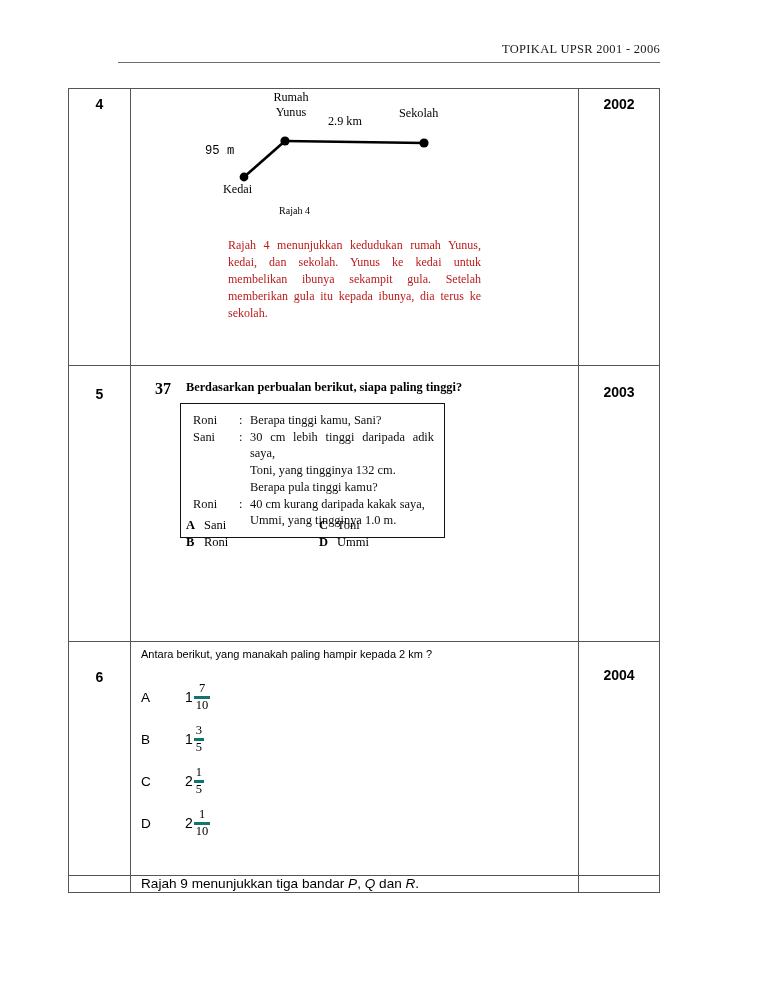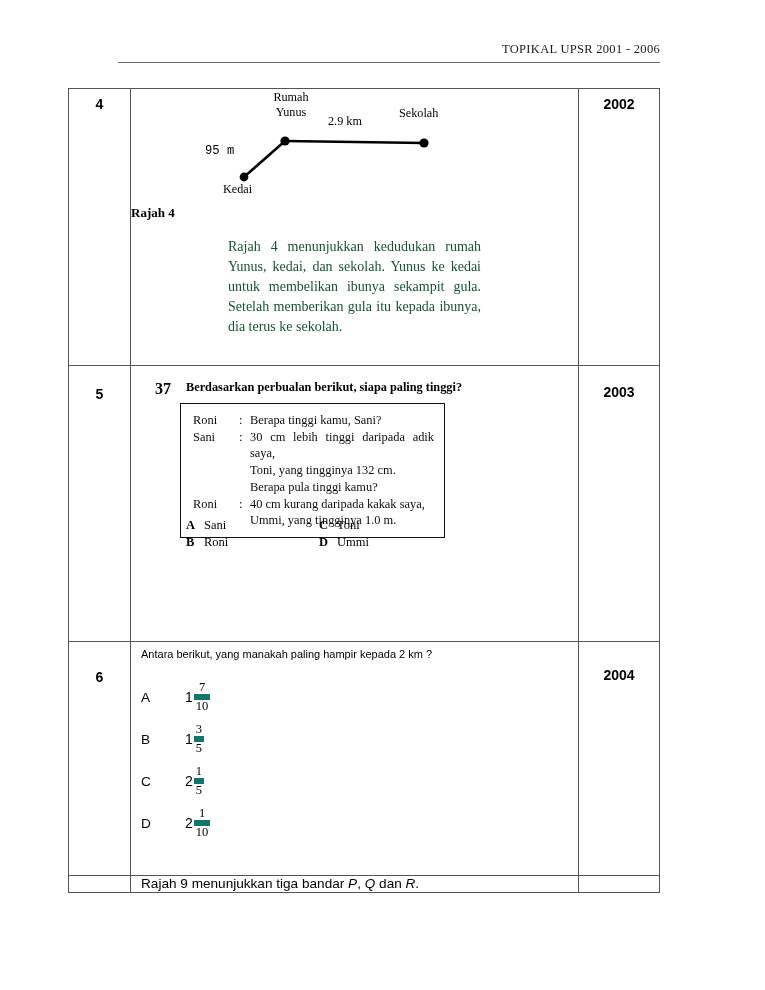--- a/index.html
+++ b/index.html
@@ -122,31 +122,32 @@
     position: relative;
     width: 100%;
     height: 130px;
   }
   #q4-svg { position: absolute; left: 0; top: 0; }
   .fig-caption {
     position: absolute;
     left: 0;
     right: 0;
     top: 116px;
-    font-family: "Liberation Serif", serif;
-    font-weight: bold;
-    font-size: 13px;
+    text-align: center;
+    font-family: "Liberation Serif", serif;
+    font-weight: normal;
+    font-size: 10px;
     padding-right: 120px;
   }
   .q4-text {
     font-family: "Liberation Serif", serif;
-    font-size: 14px;
+    font-size: 12px;
     line-height: 1.42;
     text-align: justify;
-    color: #14532d;
+    color: #b91c1c;
   }
   #q4-para1 {
     position: absolute;
     left: 97px;
     top: 148px;
     width: 253px;
   }
   #q4-para2 {
     position: absolute;
     left: 97px;
@@ -259,21 +260,21 @@
   .frac {
     display: inline-flex;
     flex-direction: column;
     align-items: center;
     font-family: "Liberation Serif", serif;
     font-size: 12.5px;
     line-height: 1.05;
     vertical-align: middle;
   }
   .frac .num { padding: 0 2px; }
-  .frac .den { padding: 0 2px; border-top: 6px solid #0f766e; }
+  .frac .den { padding: 0 2px; border-top: 3px solid #0f766e; }
 
   
   #q7-stem {
     position: absolute;
     left: 10px;
     top: 0px;
     font-family: Liberation Sans, sans-serif;
     font-size: 13.6px;
     white-space: nowrap;
   }

